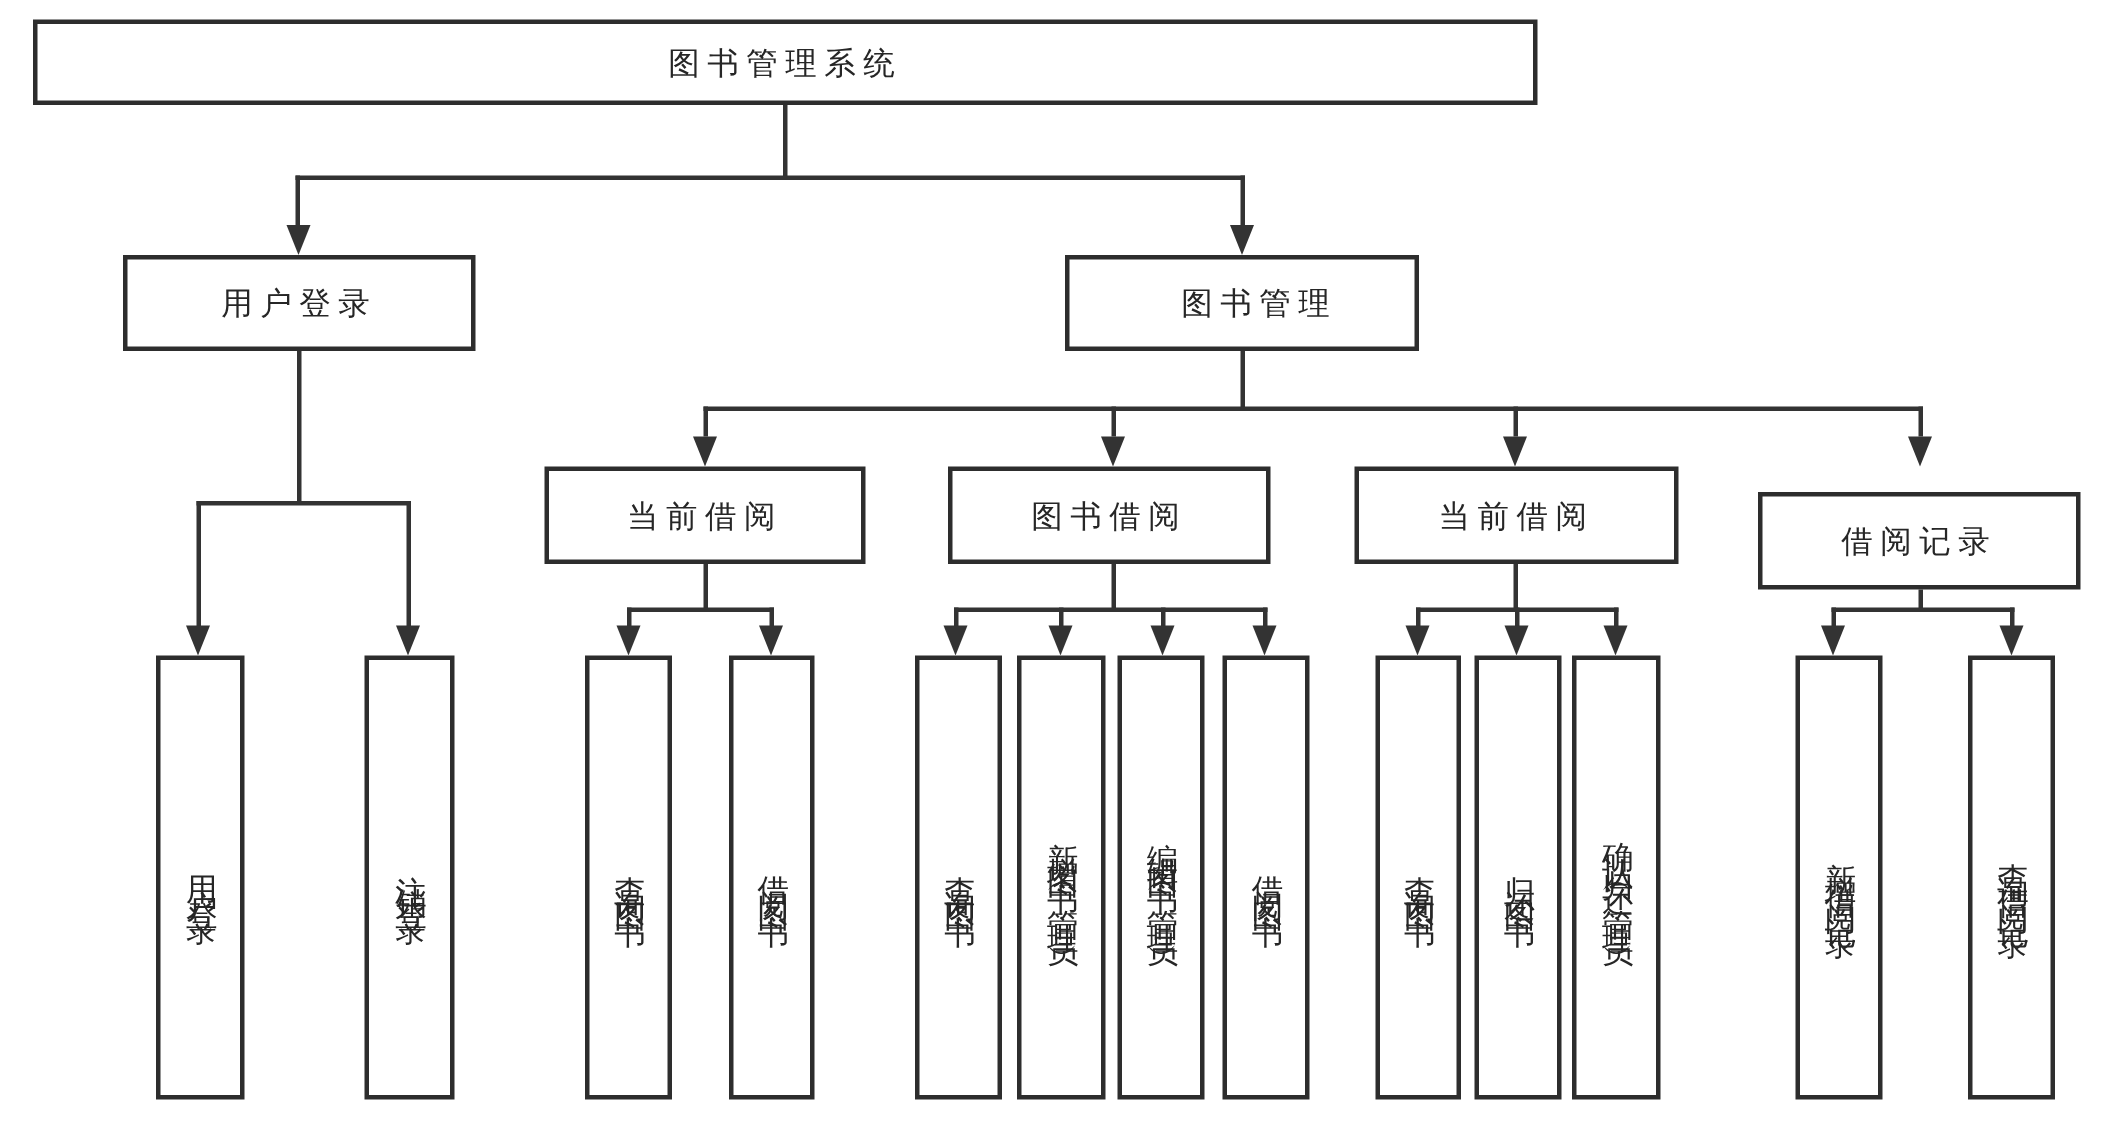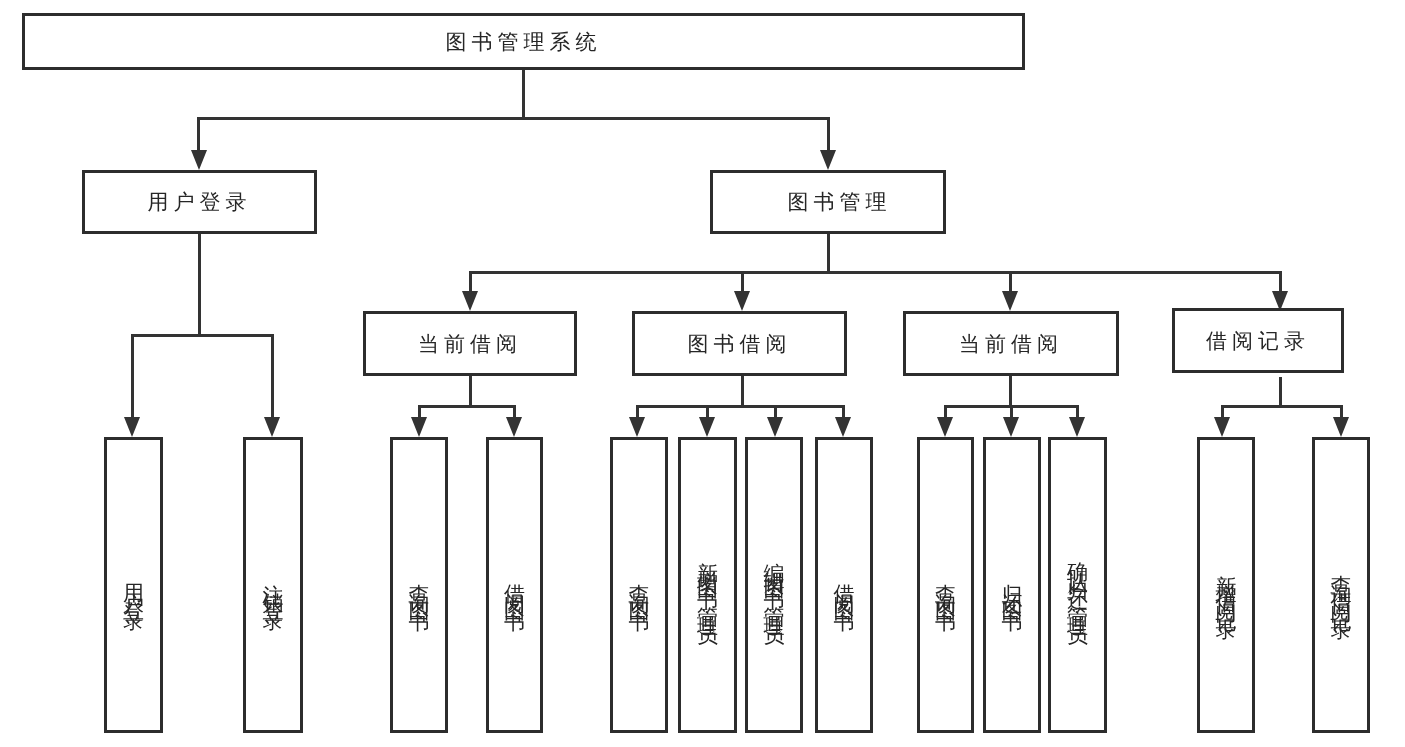--- a/index.html
+++ b/index.html
@@ -31,21 +31,21 @@
 <div class="canvas">
 
   <div class="b" style="left:22px;top:13px;width:1003px;height:57px;">图书管理系统</div>
 
   <div class="b" style="left:82px;top:170px;width:235px;height:64px;">用户登录</div>
   <div class="b" style="left:710px;top:170px;width:236px;height:64px;padding-left:23px;">图书管理</div>
 
   <div class="b" style="left:363px;top:311px;width:214px;height:65px;">当前借阅</div>
   <div class="b" style="left:632px;top:311px;width:215px;height:65px;">图书借阅</div>
   <div class="b" style="left:903px;top:311px;width:216px;height:65px;">当前借阅</div>
-  <div class="b" style="left:1172px;top:308px;width:172px;height:65px;">借阅记录</div>
+  <div class="b" style="left:1172px;top:328px;width:215px;height:65px;">借阅记录</div>
 
   <div class="bv" style="left:104px;top:437px;width:59px;height:296px;">用户登录</div>
   <div class="bv" style="left:243px;top:437px;width:60px;height:296px;">注销登录</div>
 
   <div class="bv" style="left:390px;top:437px;width:58px;height:296px;">查询图书</div>
   <div class="bv" style="left:486px;top:437px;width:57px;height:296px;">借阅图书</div>
 
   <div class="bv" style="left:610px;top:437px;width:58px;height:296px;">查询图书</div>
   <div class="bv" style="left:678px;top:437px;width:59px;height:296px;">新增图书（管理员）</div>
   <div class="bv" style="left:745px;top:437px;width:58px;height:296px;">编辑图书（管理员）</div>

